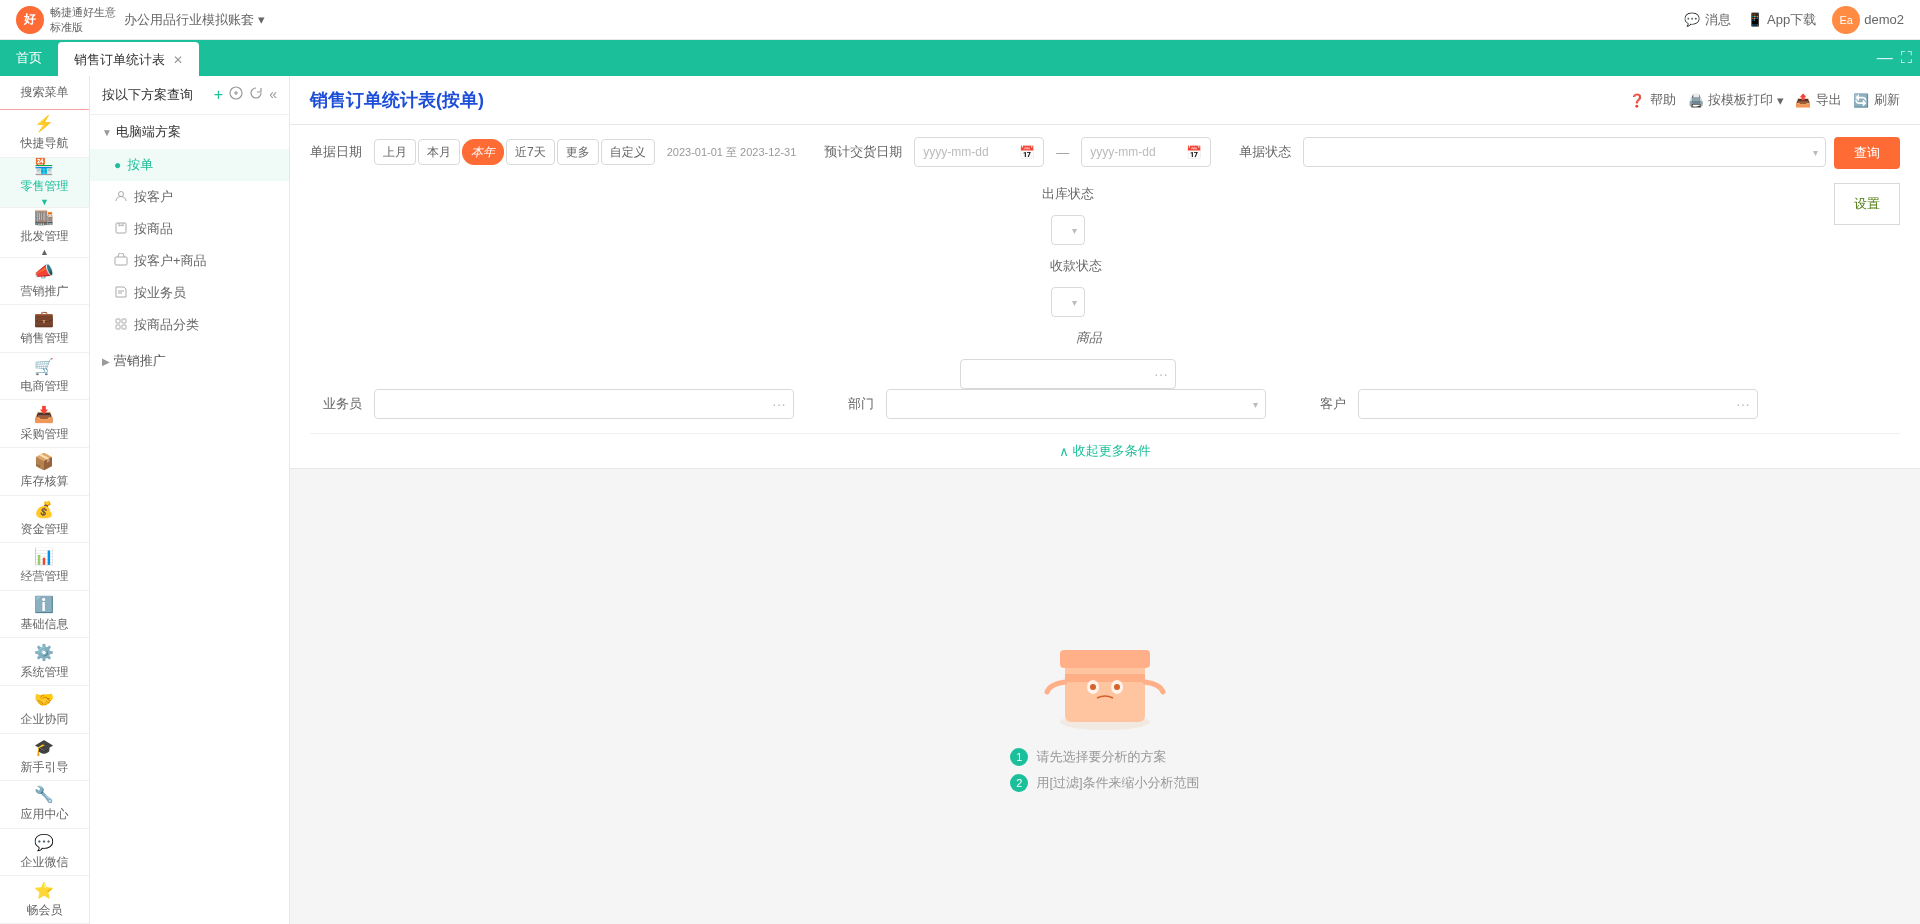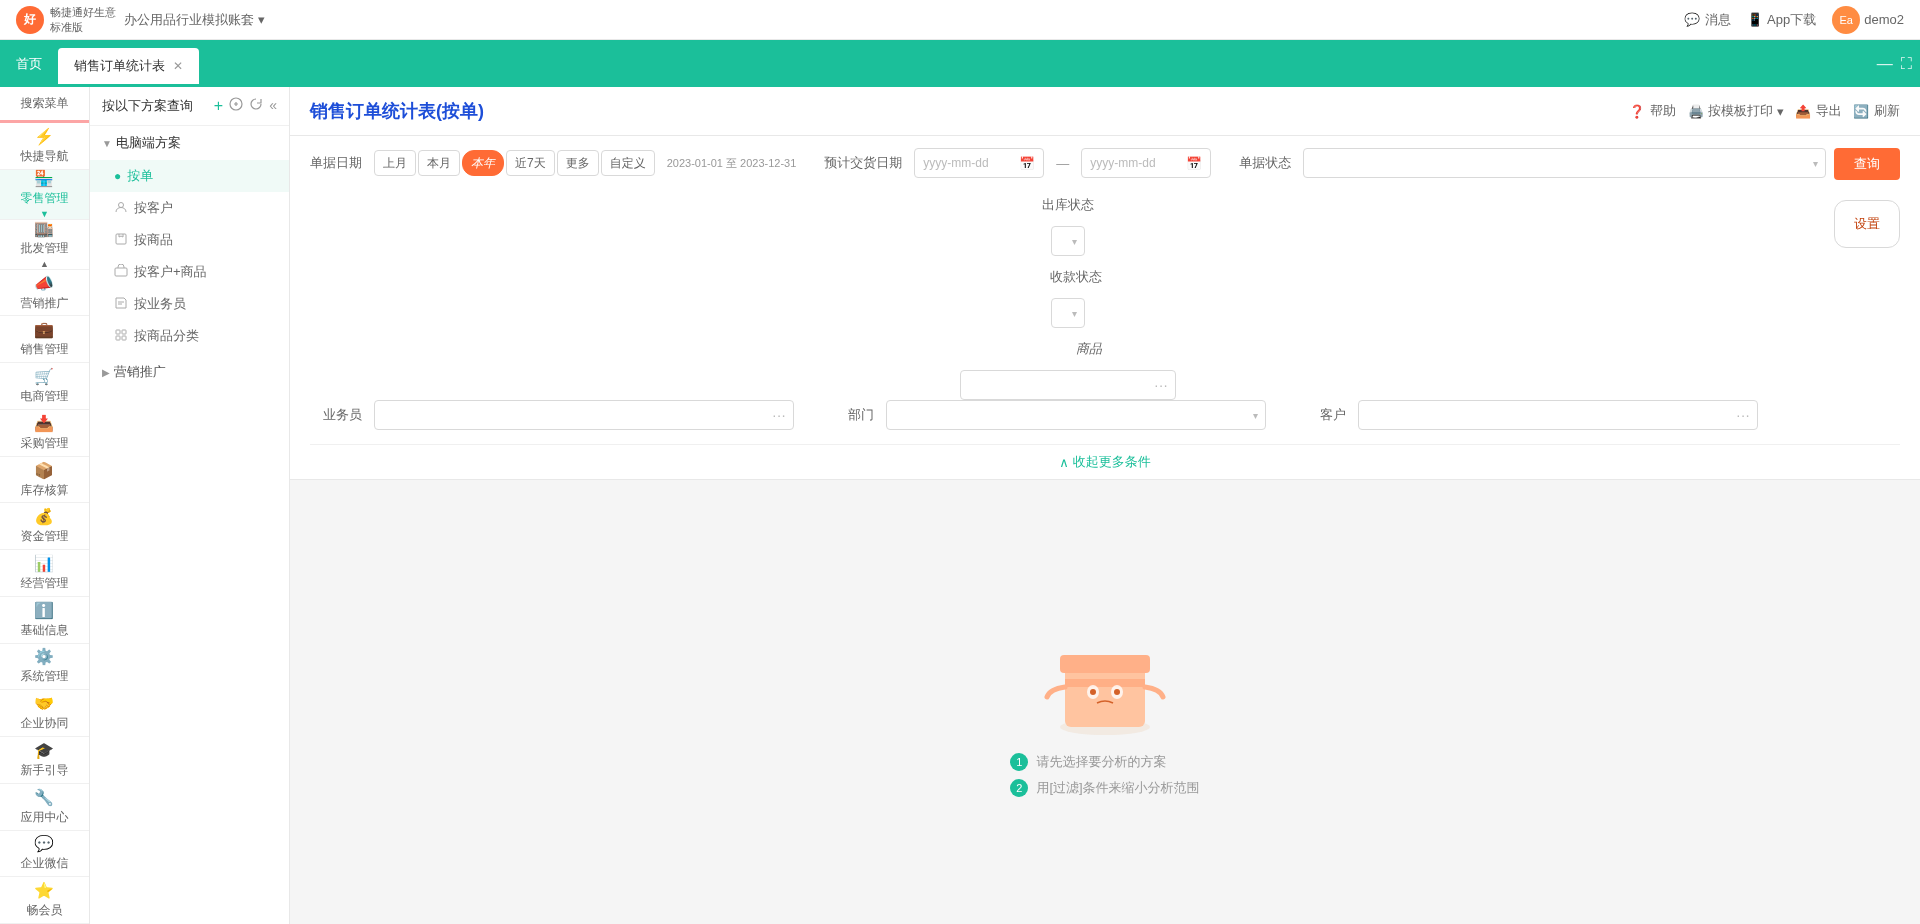--- a/index.html
+++ b/index.html
@@ -10,37 +10,37 @@
     .top-bar-left { display: flex; align-items: center; gap: 8px; }
     .logo-area { display: flex; align-items: center; gap: 6px; }
     .logo-icon { width: 28px; height: 28px; background: #ff6b35; border-radius: 50%; display: flex; align-items: center; justify-content: center; color: white; font-size: 12px; font-weight: bold; }
     .logo-text { font-size: 11px; color: #666; line-height: 1.3; }
     .company-selector { display: flex; align-items: center; gap: 4px; color: #666; font-size: 13px; cursor: pointer; }
     .top-bar-right { display: flex; align-items: center; gap: 16px; color: #666; font-size: 13px; }
     .top-bar-right-item { display: flex; align-items: center; gap: 4px; cursor: pointer; }
     .avatar { width: 28px; height: 28px; background: #ff8c42; border-radius: 50%; display: flex; align-items: center; justify-content: center; color: white; font-size: 11px; overflow: hidden; }
 
     
-    .tab-bar { height: 47px; background: #1bbf9a; display: flex; align-items: center; padding: 0 0; flex-shrink: 0; }
+    .tab-bar { height: 36px; background: #1bbf9a; display: flex; align-items: center; padding: 0 0; flex-shrink: 0; }
     .tab-item { height: 40px; display: flex; align-items: center; padding: 0 16px; cursor: pointer; color: rgba(255,255,255,0.85); font-size: 13px; gap: 4px; }
     .tab-item.home { color: white; }
     .tab-item.active { background: white; color: #333; border-radius: 4px 4px 0 0; margin-top: 4px; height: 36px; }
     .tab-close { color: #999; font-size: 12px; cursor: pointer; margin-left: 4px; }
     .tab-bar-right { margin-left: auto; display: flex; align-items: center; gap: 8px; padding-right: 8px; }
     .tab-action-btn { color: rgba(255,255,255,0.85); cursor: pointer; font-size: 16px; }
 
     
     .main-layout { display: flex; flex: 1; overflow: hidden; }
 
     
     .sidebar { width: 90px; background: #fff; border-right: 1px solid #e8e8e8; display: flex; flex-direction: column; overflow-y: auto; flex-shrink: 0; }
     .sidebar-item { height: 50px; display: flex; flex-direction: column; align-items: center; justify-content: center; cursor: pointer; color: #666; font-size: 12px; gap: 2px; border-bottom: 1px solid #f0f0f0; }
     .sidebar-item.active { color: #1bbf9a; background: #f0faf7; }
     .sidebar-item .s-icon { font-size: 16px; }
-    .search-menu { font-size: 12px; color: #666; padding: 8px; text-align: center; cursor: pointer; border-bottom: 3px solid #fca5a5; }
+    .search-menu { font-size: 12px; color: #666; padding: 8px; text-align: center; cursor: pointer; border-bottom: 1px solid #fca5a5; }
 
     
     .content-area { flex: 1; display: flex; overflow: hidden; background: #f5f5f5; }
 
     
     .scheme-panel { width: 200px; background: #fff; border-right: 1px solid #e8e8e8; flex-shrink: 0; overflow-y: auto; }
     .scheme-panel-header { padding: 10px 12px; display: flex; align-items: center; justify-content: space-between; border-bottom: 1px solid #f0f0f0; text-align: center; }
     .scheme-panel-title { font-size: 13px; color: #333; }
     .scheme-panel-actions { display: flex; gap: 6px; }
     .scheme-action-btn { color: #999; cursor: pointer; font-size: 14px; }
@@ -60,21 +60,21 @@
     .page-action-item { display: flex; align-items: center; gap: 4px; color: #666; cursor: pointer; font-size: 13px; }
     .filter-label { color: #666; font-size: 13px; white-space: nowrap; min-width: 52px; text-align: right; }
     .date-input { border: 1px solid #d9d9d9; border-radius: 4px; padding: 4px 8px; height: 30px; font-size: 13px; color: #bbb; min-width: 130px; background: #fff; display: flex; align-items: center; justify-content: space-between; }
     .date-separator { color: #999; }
     .date-btn-group { display: flex; gap: 2px; align-items: center; }
     .date-btn { padding: 3px 8px; border: 1px solid #d9d9d9; border-radius: 4px; font-size: 12px; cursor: pointer; color: #666; background: #fff; height: 26px; display: flex; align-items: center; }
     .date-btn.active { background: #ff6b35; color: white; border-color: #ff6b35; border-radius: 12px; font-style: italic; }
 
     .collapse-bar { display: flex; align-items: center; justify-content: center; padding: 8px; cursor: pointer; color: #1bbf9a; font-size: 13px; gap: 4px; border-top: 1px solid #f0f0f0; margin-top: 4px; }
     .btn-primary { background: #ff6b35; color: white; border: none; border-radius: 4px; padding: 6px 20px; font-size: 13px; cursor: pointer; height: 32px; }
-    .btn-secondary { background: #fff; color: #c2410c; border: 1px solid #d9d9d9; border-radius: 12px; padding: 6px 16px; font-size: 13px; cursor: pointer; height: 48px; }
+    .btn-secondary { background: #fff; color: #4d7c0f; border: 1px solid #d9d9d9; border-radius: 0; padding: 6px 16px; font-size: 13px; cursor: pointer; height: 42px; }
 
     
     .empty-state { flex: 1; display: flex; flex-direction: column; align-items: center; justify-content: center; gap: 16px; }
     .empty-tips { display: flex; flex-direction: column; gap: 8px; }
     .empty-tip { display: flex; align-items: center; gap: 8px; color: #999; font-size: 13px; }
     .tip-num { width: 18px; height: 18px; border-radius: 50%; background: #1bbf9a; color: white; font-size: 11px; display: flex; align-items: center; justify-content: center; flex-shrink: 0; }
 
     
     ::-webkit-scrollbar { width: 6px; height: 6px; }
     ::-webkit-scrollbar-track { background: #f1f1f1; }
@@ -85,21 +85,21 @@
     .select-wrapper .arrow { position: absolute; right: 8px; color: #bbb; font-size: 10px; pointer-events: none; }
 
     .input-with-dots { position: relative; display: inline-flex; align-items: center; flex: 1; }
     .input-with-dots input { width: 100%; border: 1px solid #d9d9d9; border-radius: 4px; padding: 4px 30px 4px 8px; height: 30px; font-size: 13px; color: #333; background: #fff; }
     .input-with-dots .dots { position: absolute; right: 8px; color: #bbb; font-size: 14px; cursor: pointer; }
 
     .main-content { flex: 1; display: flex; flex-direction: column; overflow: hidden; }
     .filter-container { background: #fff; padding: 12px 20px 0 20px; border-bottom: 1px solid #e8e8e8; flex-shrink: 0; }
     .filter-top-row { display: flex; align-items: flex-start; gap: 0; }
     .filter-body { flex: 1; }
-    .filter-actions { display: flex; flex-direction: column; gap: 20px; padding-left: 8px; padding-top: 0; }
+    .filter-actions { display: flex; flex-direction: column; gap: 14px; padding-left: 8px; padding-top: 0; }
   </style>
 </head>
 <body>
 
 <div class="top-bar">
   <div class="top-bar-left">
     <div class="logo-area">
       <div class="logo-icon">好</div>
       <div class="logo-text">
         <div>畅捷通好生意</div>

